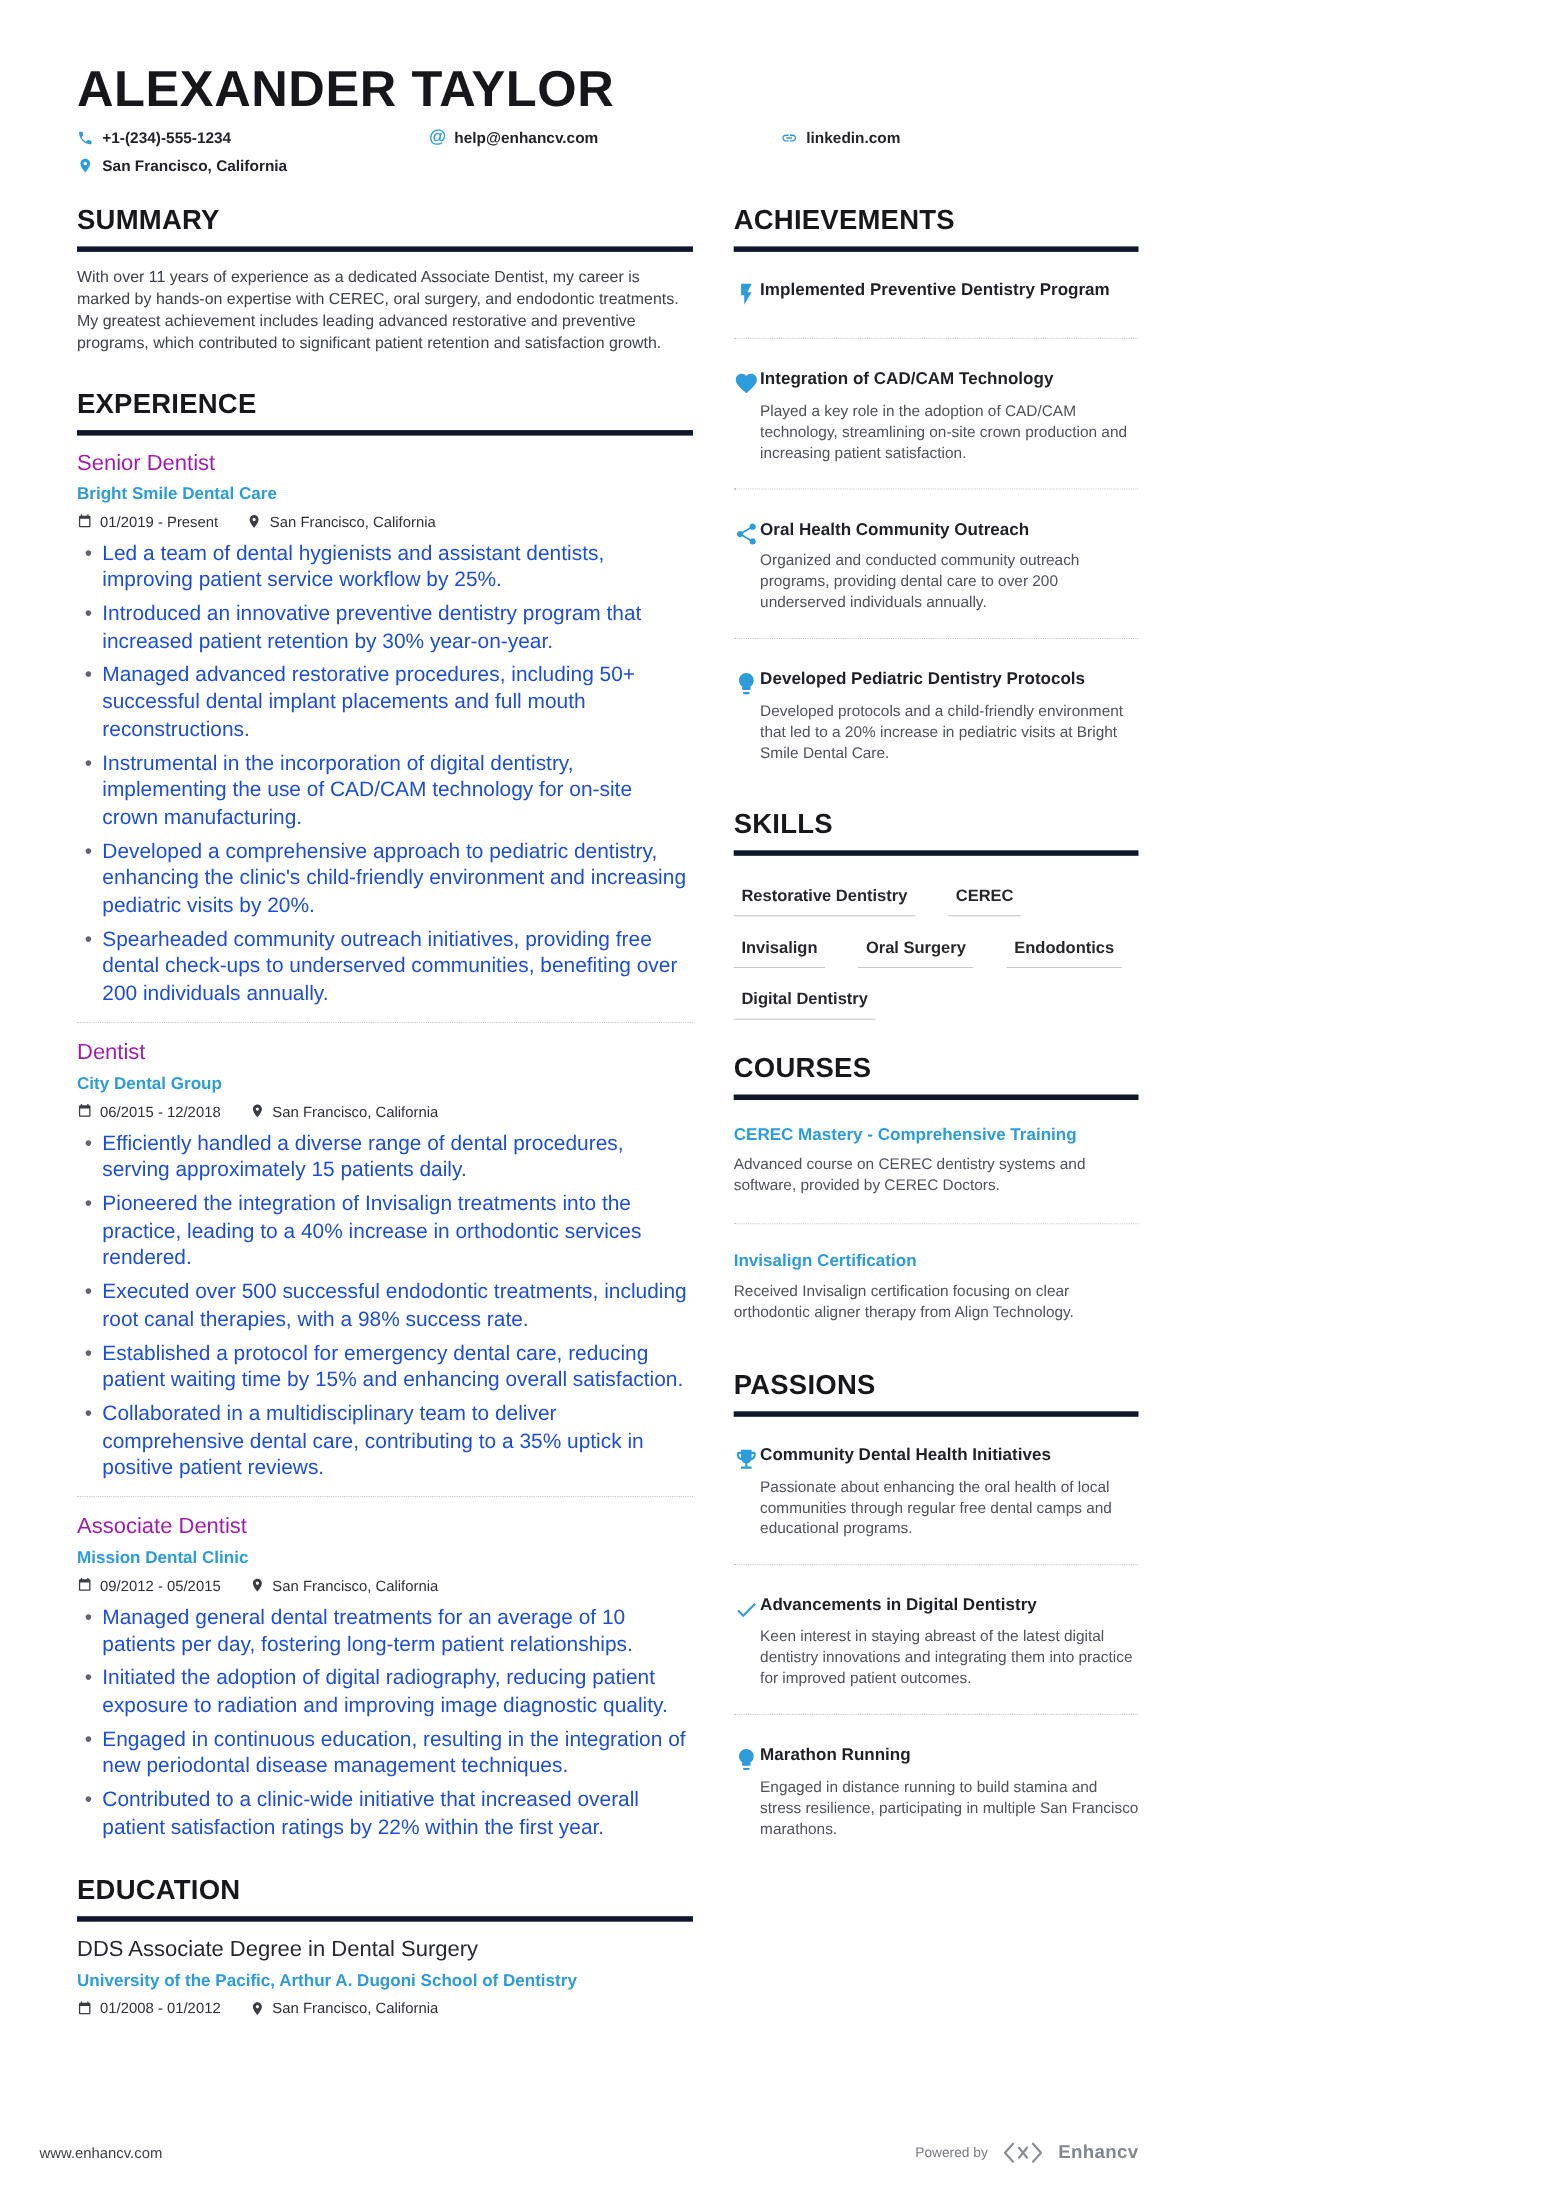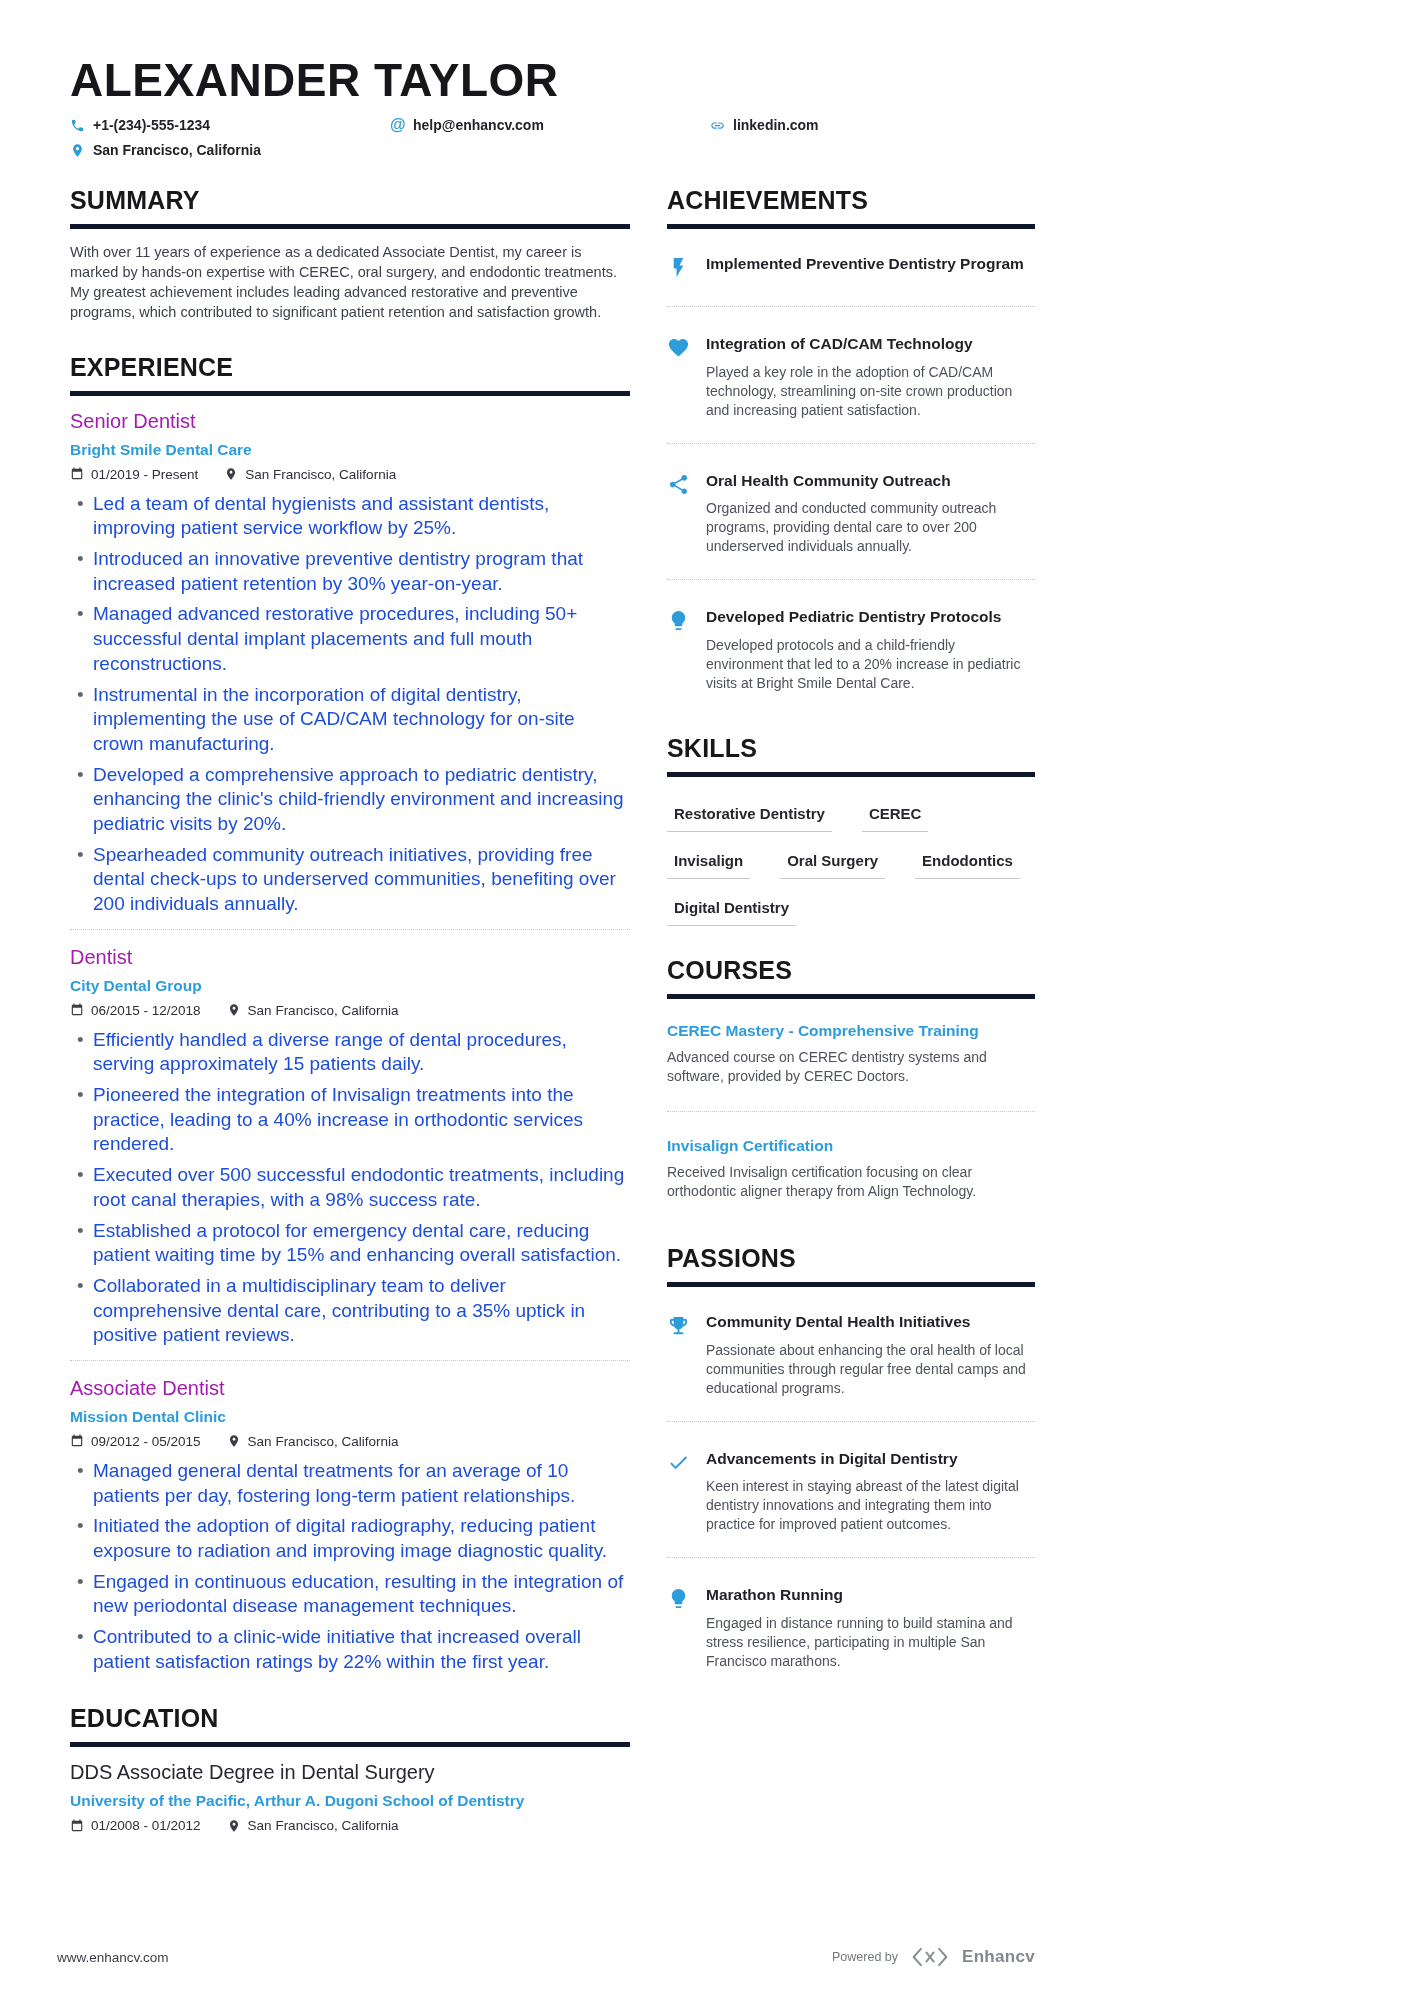--- a/index.html
+++ b/index.html
@@ -37,40 +37,40 @@
   .company { margin-top:8px; font-size:15.5px; font-weight:700; color:var(--accent,#2d9cdb); }
   .meta { margin-top:8px; display:flex; gap:26px; align-items:center; font-size:13.5px; font-weight:500; color:#2e3037; }
   .meta .m { display:flex; align-items:center; gap:7px; }
   .meta svg { width:14px; height:14px; fill:#3a3d44; flex:0 0 auto; }
   ul.bullets { margin-top:10px; list-style:none; }
   ul.bullets li { position:relative; padding-left:23px; font-size:19px; line-height:1.3; color:#1d4ed8; margin-bottom:6px; }
   ul.bullets li::before { content:"•"; position:absolute; left:7px; top:0; color:#63666d; }
   .dotted { border-top:1px dotted #c5c7cb; margin:12px 0 16px; }
 
   
-  .ach-item { display:flex; gap:15px; padding:11px 0; }
+  .ach-item { display:flex; padding:11px 0; }
   .ach-icon { flex:0 0 24px; color:var(--accent,#2d9cdb); padding-top:2px; }
   .ach-icon svg { width:23px; height:23px; fill:currentColor; }
   .ach-body { flex:1 1 auto; }
   .ach-title { font-size:15.5px; font-weight:700; color:#1f2127; line-height:1.32; }
   .ach-text { margin-top:8px; font-size:14px; line-height:1.36; color:#4e525a; }
 
   .skills-wrap { display:flex; flex-wrap:wrap; gap:20px 30px; padding-top:14px; }
   .skill { font-size:15px; font-weight:700; color:#26272d; padding:0 7px 9px; border-bottom:1px solid #c6c8cc; }
 
   .course { padding:9px 0 13px; }
   .course-title { font-size:15.5px; font-weight:700; color:var(--accent,#2d9cdb); }
   .course-text { margin-top:8px; font-size:14px; line-height:1.36; color:#4e525a; }
 
   
   .degree { font-size:20px; font-weight:400; color:#26282f; }
   .school { margin-top:8px; font-size:15.5px; font-weight:700; color:var(--accent,#2d9cdb); }
 
   
-  footer { position:absolute; left:57px; right:375px; bottom:28px; display:flex; justify-content:space-between; align-items:center; }
+  footer { position:absolute; left:36px; right:375px; bottom:28px; display:flex; justify-content:space-between; align-items:center; }
   .site { font-size:13.5px; color:#3c3f45; }
   .powered { display:flex; align-items:center; gap:13px; }
   .powered-label { font-size:12.5px; color:#75797f; }
   .brand-logo svg { display:block; }
   .brand { font-size:17px; font-weight:600; color:#83878e; letter-spacing:.3px; }
 </style>
 </head>
 <body>
 
 <div class="page">

